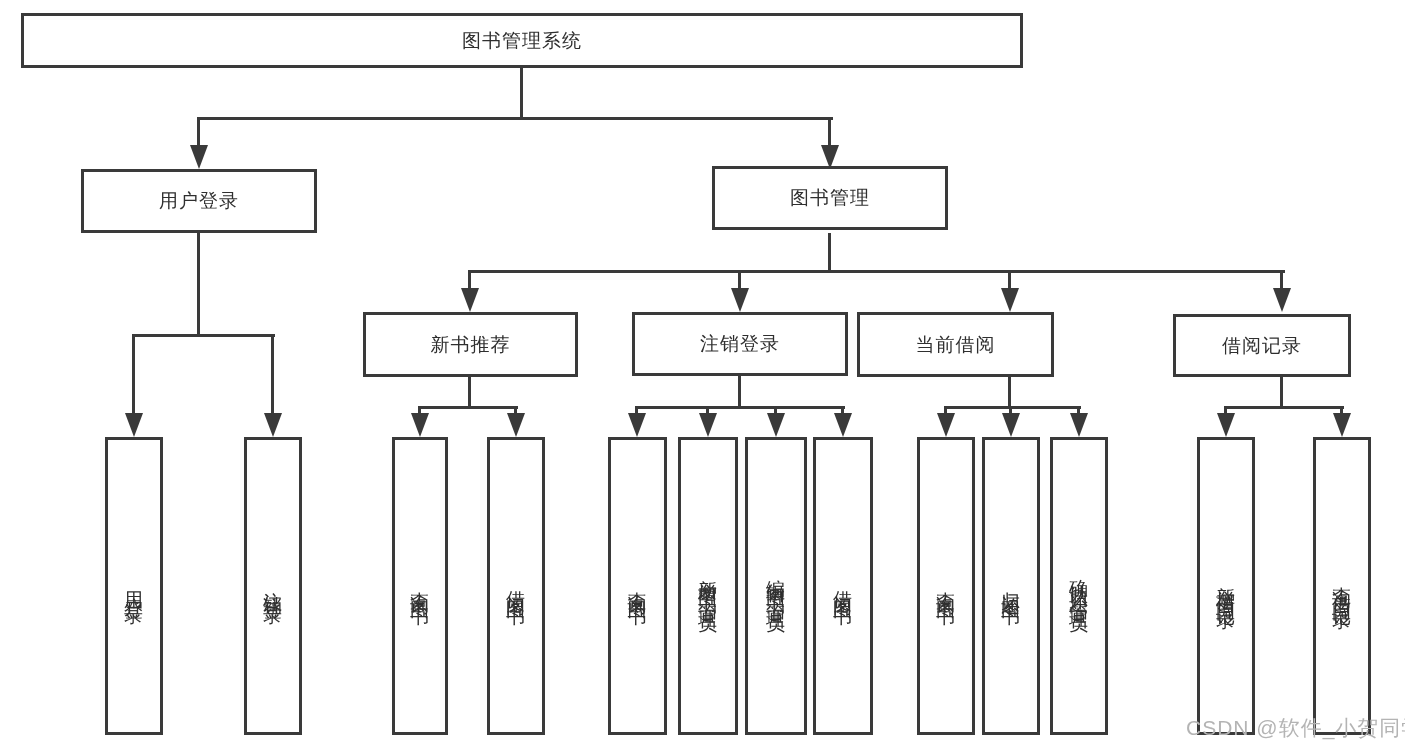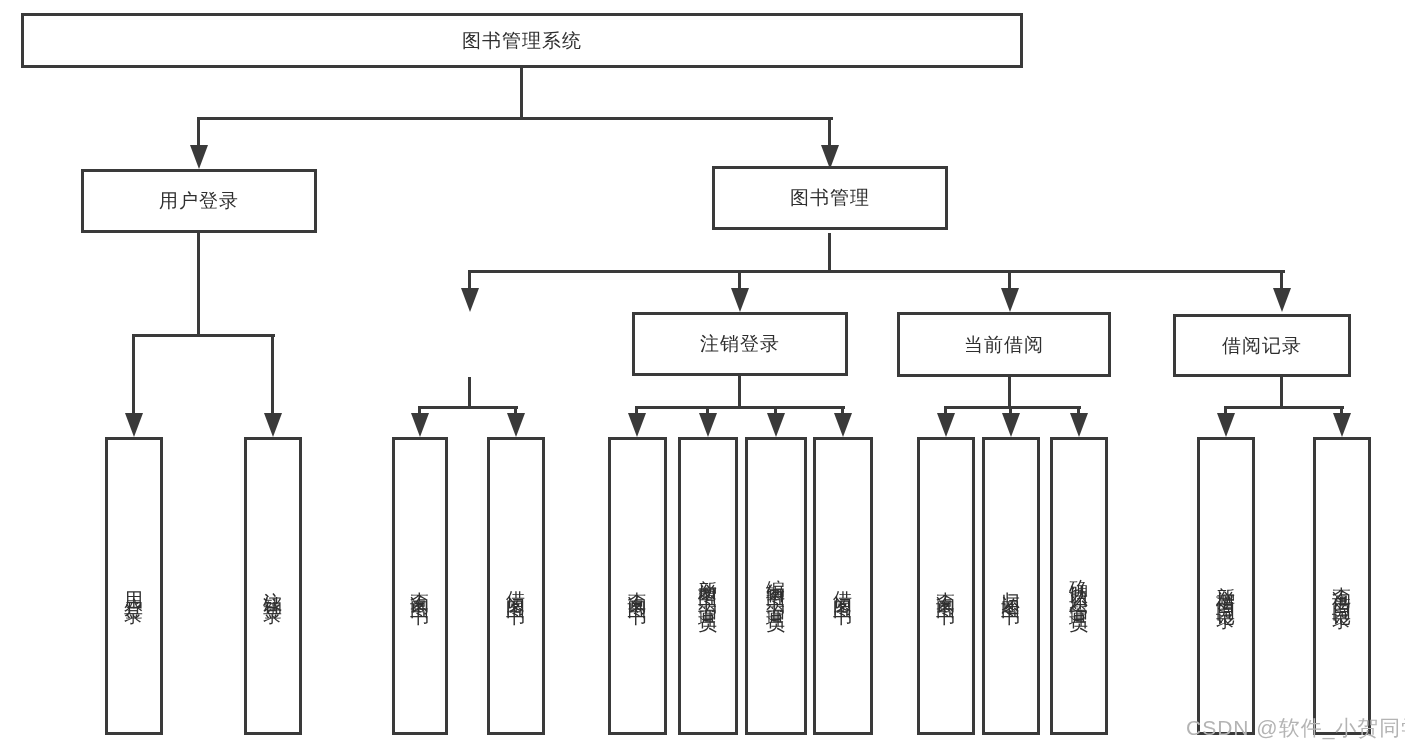--- a/index.html
+++ b/index.html
@@ -91,24 +91,27 @@
   <div class="line" style="left:468px;top:270px;width:817px;height:3px"></div>
   <div class="line" style="left:468px;top:270px;width:3px;height:20px"></div>
   <div class="arr" style="left:461px;top:288px"></div>
   <div class="line" style="left:738px;top:270px;width:3px;height:20px"></div>
   <div class="arr" style="left:731px;top:288px"></div>
   <div class="line" style="left:1008px;top:270px;width:3px;height:20px"></div>
   <div class="arr" style="left:1001px;top:288px"></div>
   <div class="line" style="left:1280px;top:270px;width:3px;height:20px"></div>
   <div class="arr" style="left:1273px;top:288px"></div>
 
+  <div class="box" style="left:363px;top:312px;width:215px;height:65px">
+    <span class="lbl">新书推荐</span>
+  </div>
   <div class="box" style="left:632px;top:312px;width:216px;height:64px">
     <span class="lbl">注销登录</span>
   </div>
-  <div class="box" style="left:897px;top:312px;width:214px;height:65px">
+  <div class="box" style="left:857px;top:312px;width:197px;height:65px">
     <span class="lbl">当前借阅</span>
   </div>
   <div class="box" style="left:1173px;top:314px;width:178px;height:63px">
     <span class="lbl">借阅记录</span>
   </div>
 
   <div class="line" style="left:468px;top:377px;width:3px;height:32px"></div>
   <div class="line" style="left:418px;top:406px;width:100px;height:3px"></div>
   <div class="line" style="left:418px;top:406px;width:3px;height:10px"></div>
   <div class="arr" style="left:411px;top:413px"></div>

